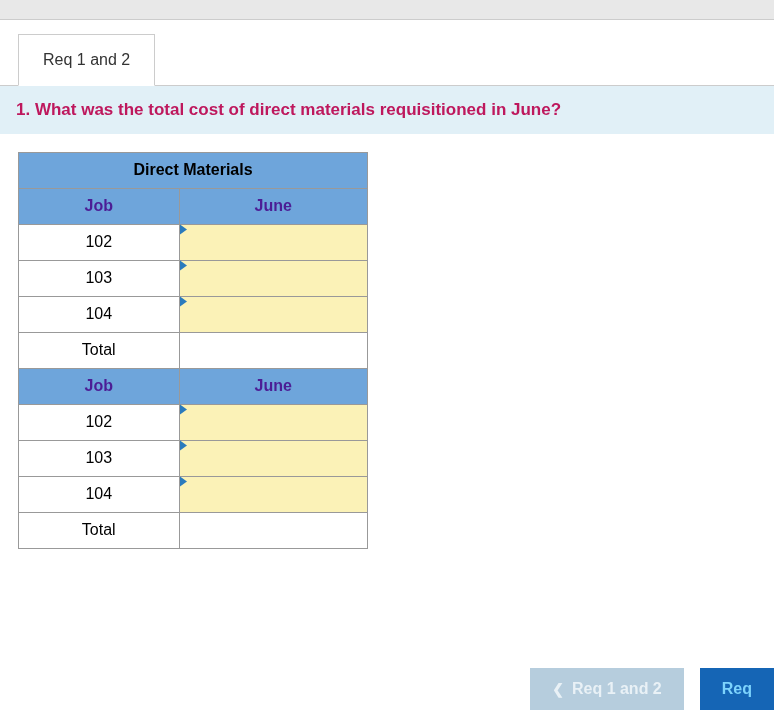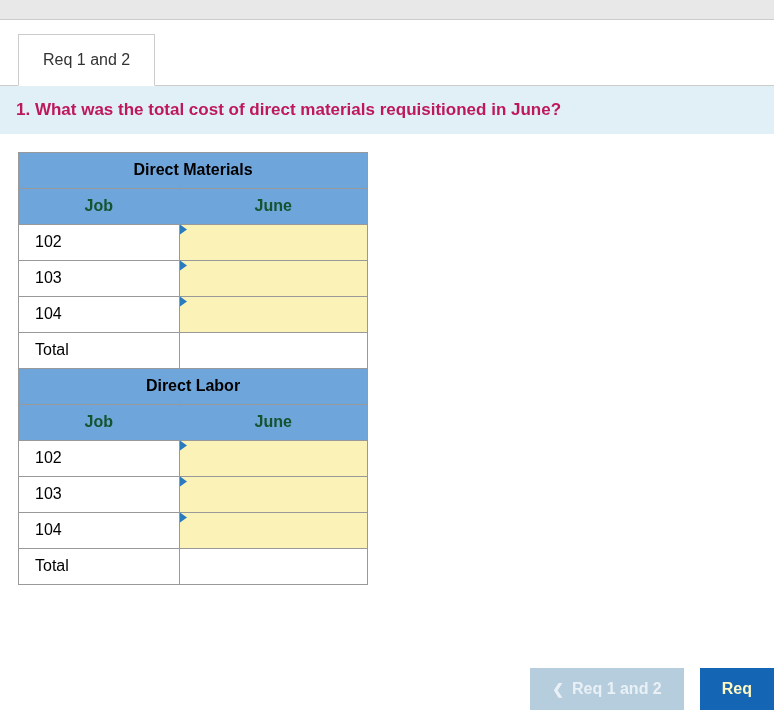--- a/index.html
+++ b/index.html
@@ -62,25 +62,25 @@
     .hdr-title {
       background: #6ea5db;
       text-align: center;
       font-weight: bold;
       color: #000;
     }
     .hdr-col {
       background: #6ea5db;
       text-align: center;
       font-weight: bold;
-      color: #14532d;
+      color: #4c1d95;
     }
     .label-cell {
       background: #fff;
-      text-align: left;
+      text-align: center;
       width: 46%;
     }
     .input-cell {
       background: #fbf2b7;
       position: relative;
       padding: 0;
     }
     .input-cell::before {
       content: '';
       position: absolute;
@@ -107,21 +107,21 @@
     }
     .nav-buttons {
       position: absolute;
       bottom: 10px;
       right: 0;
       display: flex;
       gap: 16px;
       align-items: center;
     }
     .btn {
-      color: #fef9c3;
+      color: #7dd3fc;
       font-size: 16px;
       font-weight: bold;
       padding: 12px 22px;
       cursor: pointer;
       display: flex;
       align-items: center;
       gap: 8px;
       border: none;
     }
     .btn-disabled {
@@ -168,23 +168,20 @@
       <td class="input-cell"><input class="input-inner" value="" style=""></td>
     </tr>
     <tr>
       <td class="label-cell">104</td>
       <td class="input-cell"><input class="input-inner" value="" style=""></td>
     </tr>
     <tr>
       <td class="label-cell">Total</td>
       <td class="total-input"></td>
     </tr>
-    <tr>
-          <th class="hdr-title" colspan="2">Direct Labor</th>
-        </tr>
     <tr>
       <th class="hdr-col">Job</th>
       <th class="hdr-col">June</th>
     </tr>
     <tr>
       <td class="label-cell">102</td>
       <td class="input-cell"><input class="input-inner" value="" style=""></td>
     </tr>
     <tr>
       <td class="label-cell">103</td>

